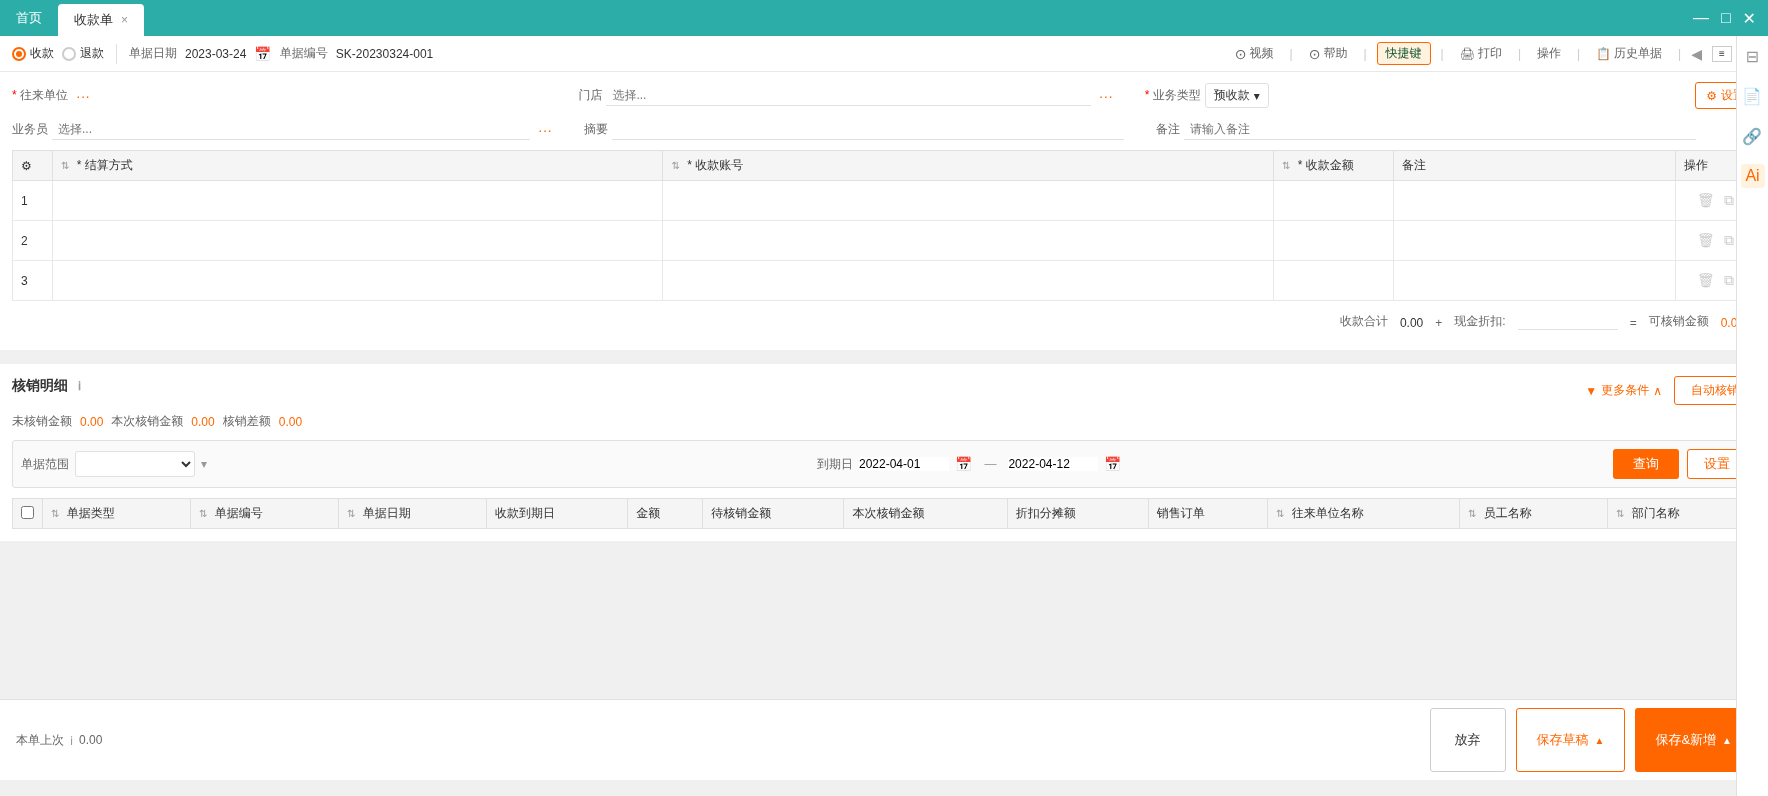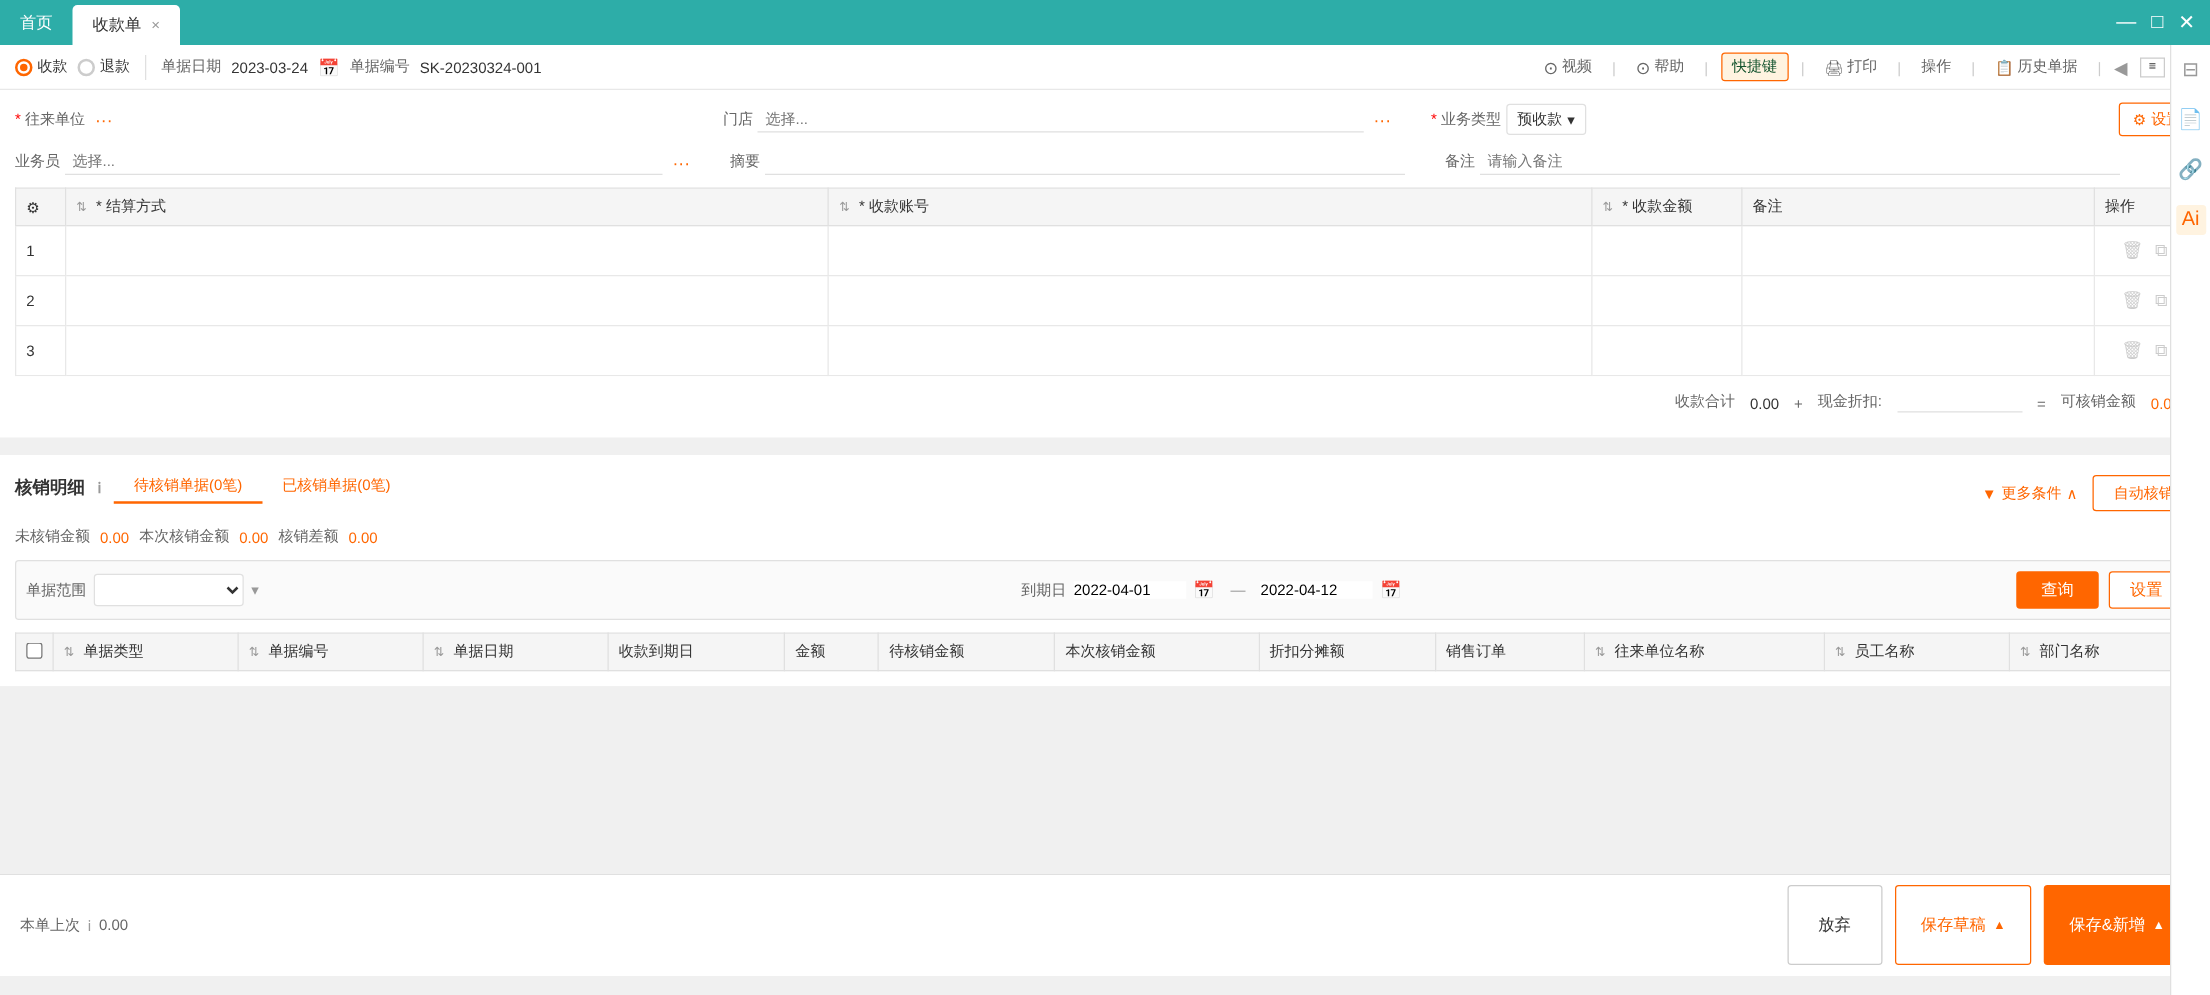--- a/index.html
+++ b/index.html
@@ -482,24 +482,20 @@
 </div>
 
 <div class="section-sep"></div>
 
 <div class="bottom-section">
 
   <div style="display:flex;align-items:center;justify-content:space-between;margin-bottom:8px">
     <div class="section-title">
       <span>核销明细</span>
       <span class="info-icon">ℹ</span>
-      <div class="tab-group">
-        <button class="tab-btn active">待核销单据(0笔)</button>
-        <button class="tab-btn">已核销单据(0笔)</button>
-      </div>
     </div>
     <div style="display:flex;align-items:center;gap:12px">
       <div class="more-filter">
         <span>▼</span>
         <span>更多条件</span>
         <span>∧</span>
       </div>
       <button class="auto-offset-btn">自动核销</button>
     </div>
   </div>

